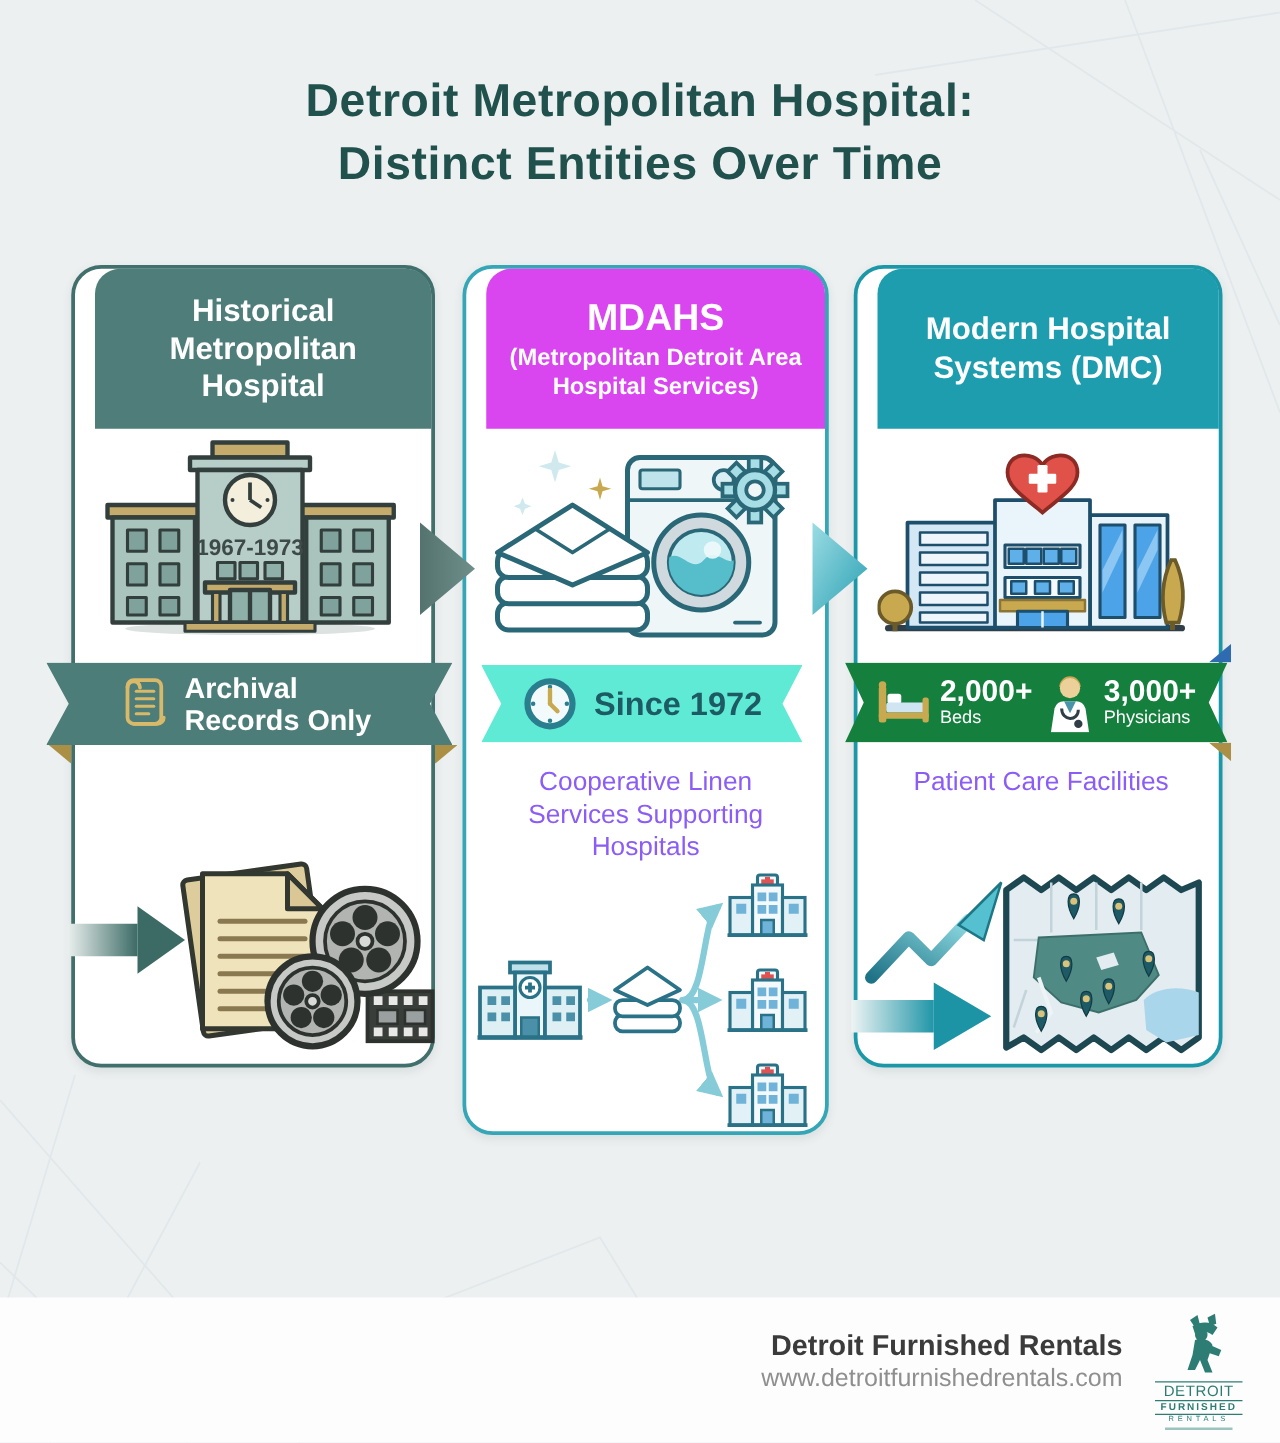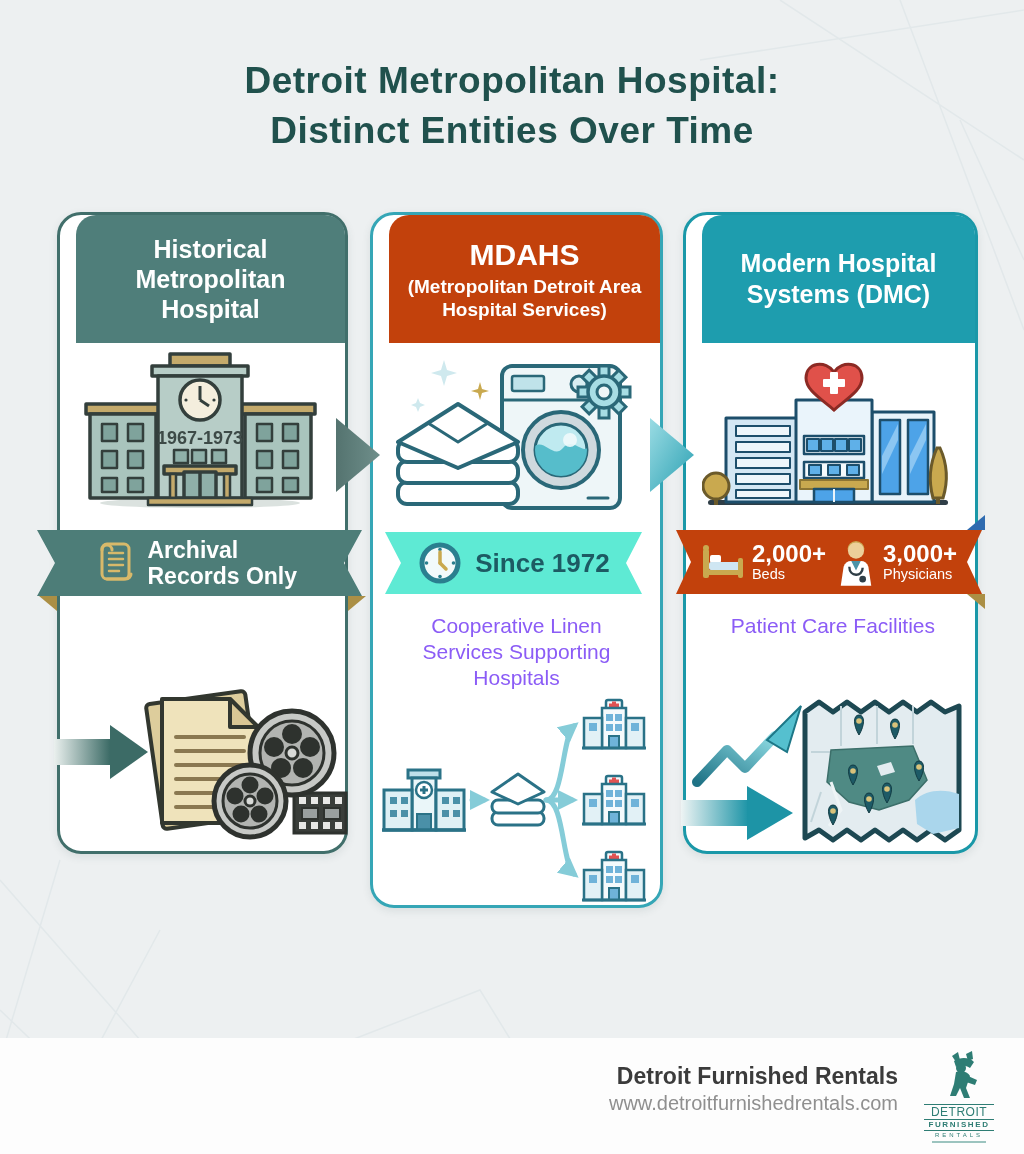--- a/index.html
+++ b/index.html
@@ -12,34 +12,34 @@
   
   .card{position:absolute;top:212px;background:#ffffff;border-radius:24px;
         box-shadow:0 3px 8px rgba(40,70,70,.10);}
   .card1{left:57px;width:285px;height:636px;border:3px solid #416f6b;}
   .card2{left:370px;width:287px;height:690px;border:3px solid #35a6b6;}
   .card3{left:683px;width:289px;height:636px;border:3px solid #1a98a8;}
   .card-head{position:absolute;top:0;left:0;right:0;height:128px;border-radius:20px 20px 0 0;
              display:flex;flex-direction:column;align-items:center;justify-content:center;
              color:#fff;text-align:center;padding:0 8px;box-sizing:border-box;margin-left:16px;}
   .head1{background:#4f7e7a;font-size:25px;font-weight:bold;line-height:30px;}
-  .head2{background:#c2410c;}
+  .head2{background:#d946ef;}
   .head2 .big{font-size:30px;font-weight:bold;line-height:34px;}
   .head2 .sub{font-size:19px;font-weight:bold;line-height:23px;margin-top:3px;}
   .head3{background:#1e9dae;font-size:25px;font-weight:bold;line-height:31px;}
   .illus{position:absolute;}
   
   .ribbon{position:absolute;display:flex;align-items:center;justify-content:center;box-sizing:border-box;}
   .ribbon1{left:-23px;top:315px;width:325px;height:66px;background:#4d7d78;gap:12px;
            clip-path:polygon(0 0,100% 0,calc(100% - 18px) 50%,100% 100%,0 100%,18px 50%);}
   .ribbon1 .lbl{color:#fff;font-weight:bold;font-size:23px;line-height:26px;width:158px;}
   .ribbon2{left:12px;top:317px;width:257px;height:62px;background:#5eead4;gap:12px;
            clip-path:polygon(0 0,100% 0,calc(100% - 16px) 50%,100% 100%,0 100%,16px 50%);}
   .ribbon2 .lbl{color:#1d5a63;font-weight:bold;font-size:26px;}
-  .ribbon3{left:-10px;top:315px;width:306px;height:64px;background:#c2410c;gap:10px;
+  .ribbon3{left:-10px;top:315px;width:306px;height:64px;background:#15803d;gap:10px;
            clip-path:polygon(0 0,100% 0,calc(100% - 15px) 50%,100% 100%,0 100%,15px 50%);}
   .stat{display:flex;align-items:center;gap:7px;color:#fff;}
   .stat .v{font-size:24px;font-weight:bold;line-height:25px;}
   .stat .l{font-size:14.5px;line-height:17px;}
   .fold{position:absolute;width:18px;height:15px;}
   .fold-gold{background:#ab8f45;}
   .fold-blue{background:#2f6bb0;}
   .f1L{left:-21px;top:381px;clip-path:polygon(0 0,100% 0,100% 100%);}
   .f1R{left:288px;top:381px;clip-path:polygon(0 0,100% 0,0 100%);}
   .f3T{left:281px;top:300px;clip-path:polygon(0 100%,100% 0,100% 100%);}

